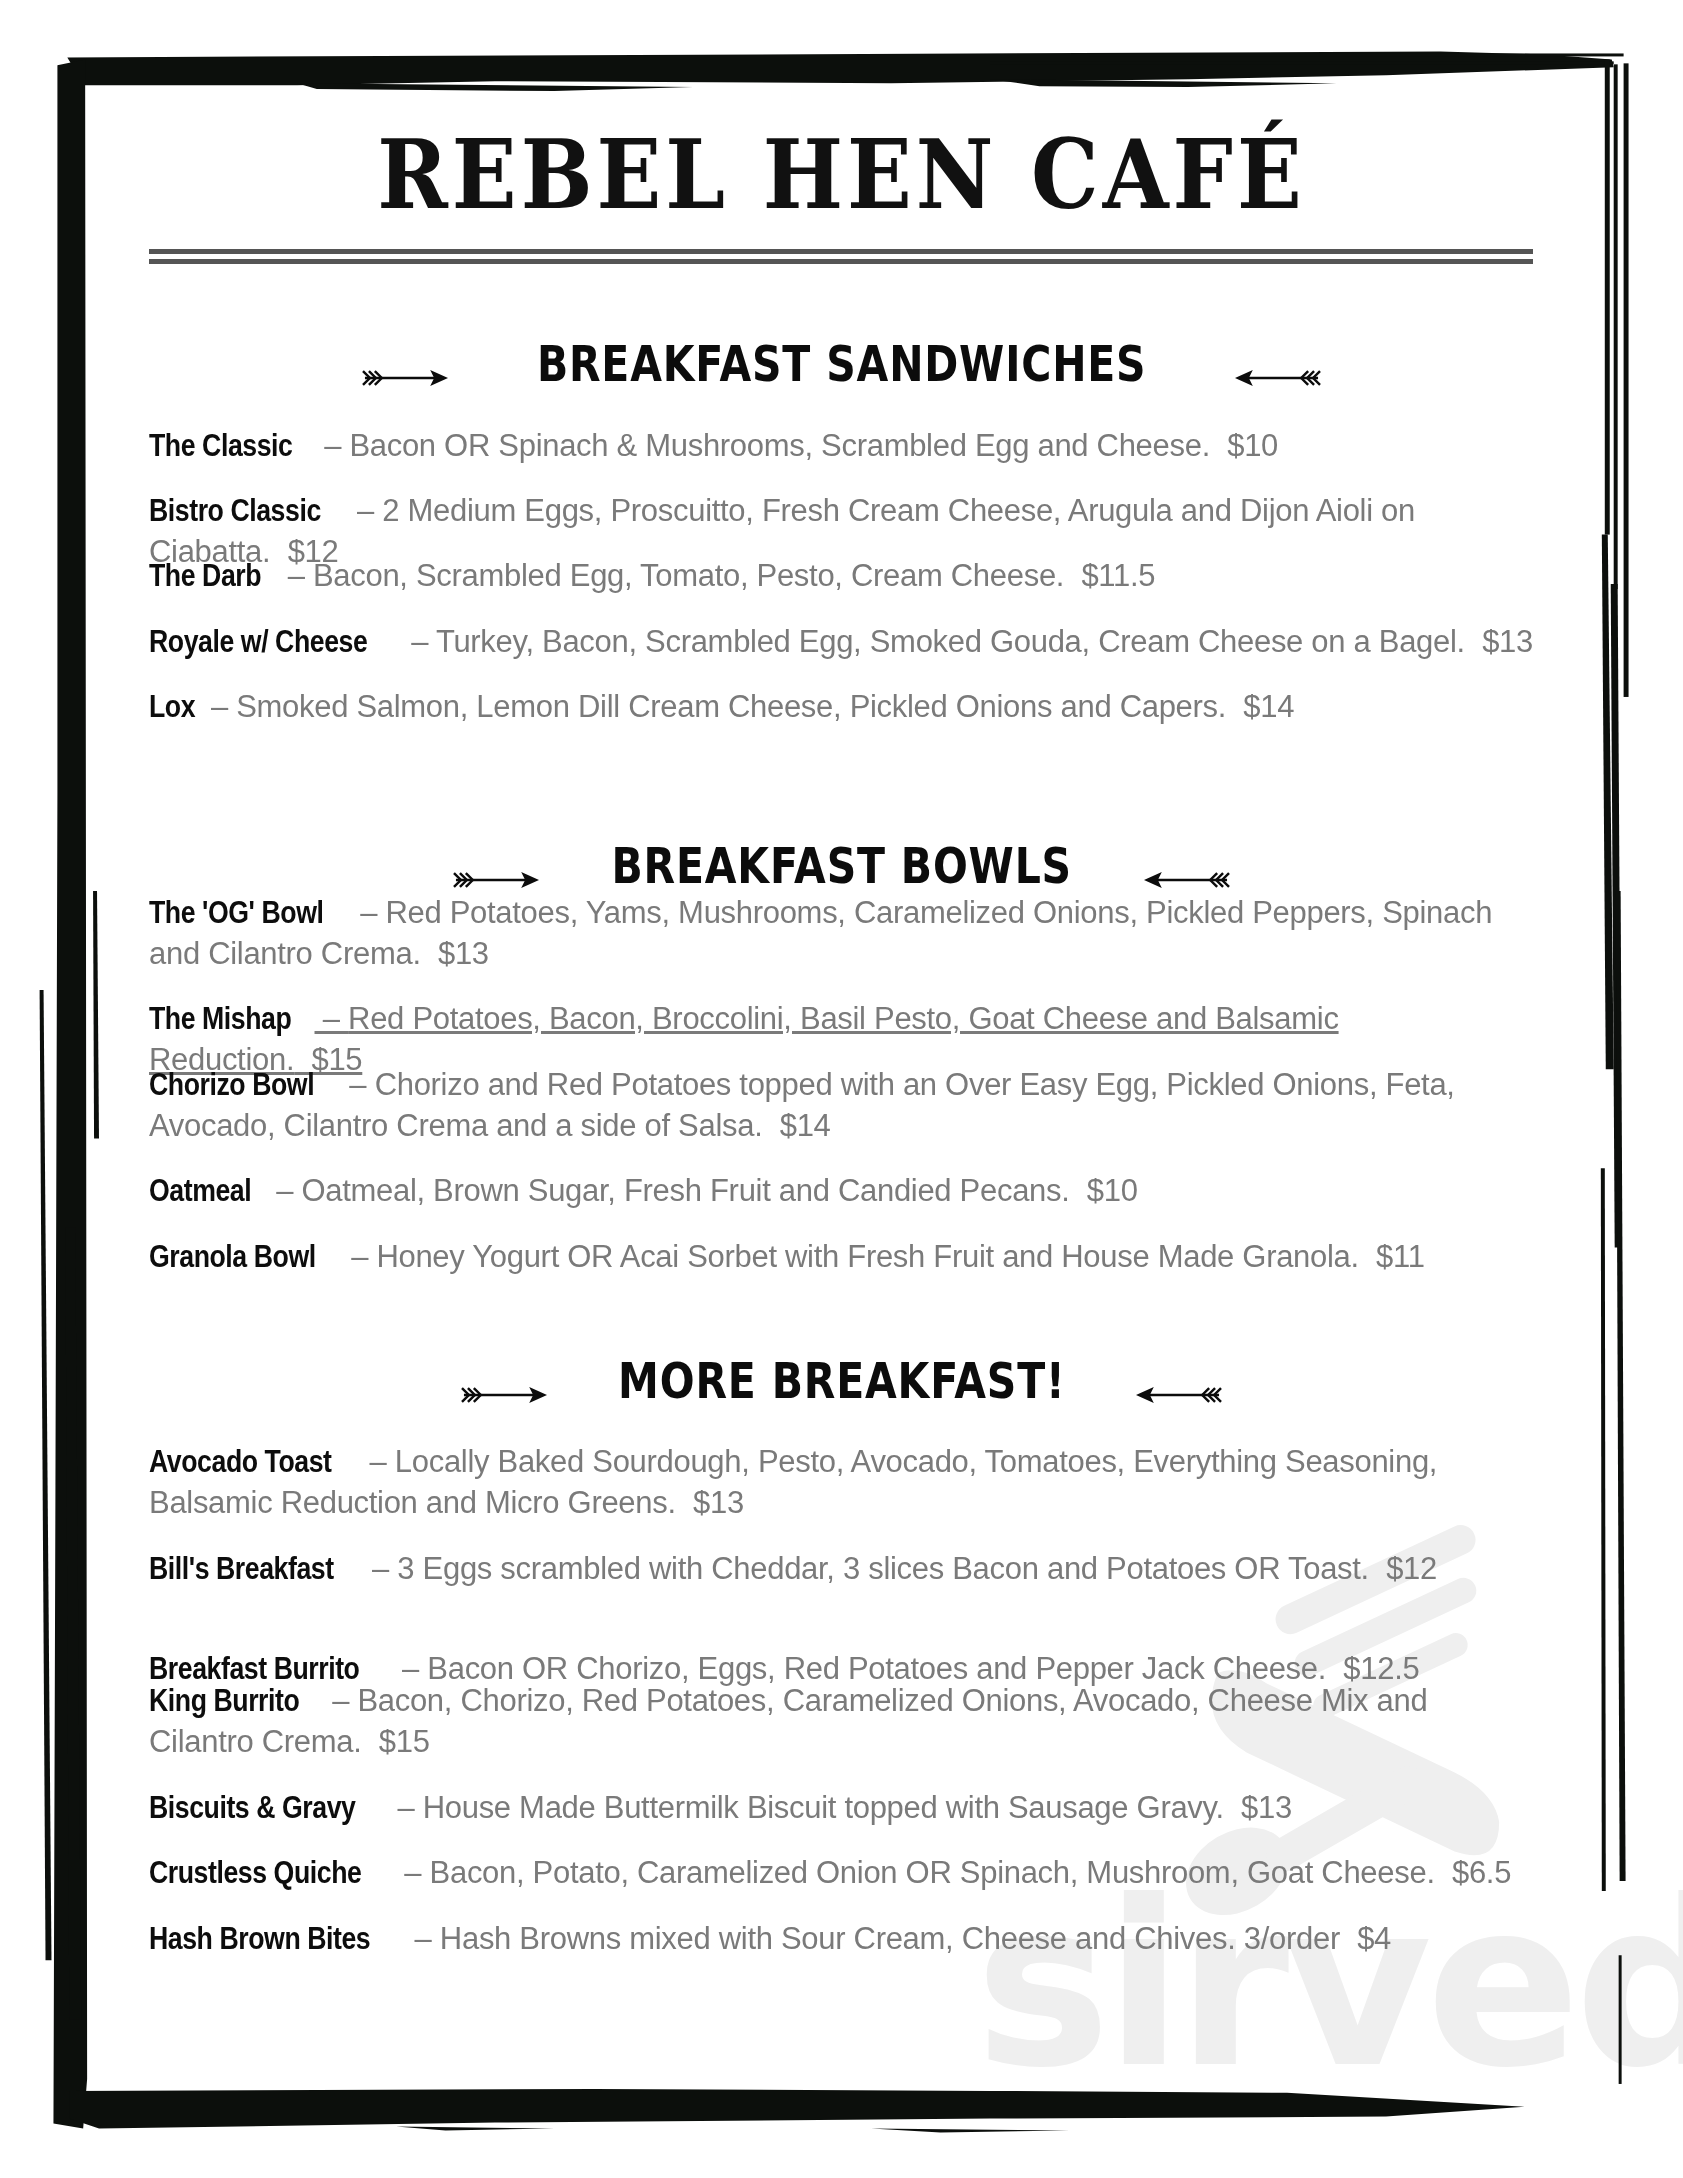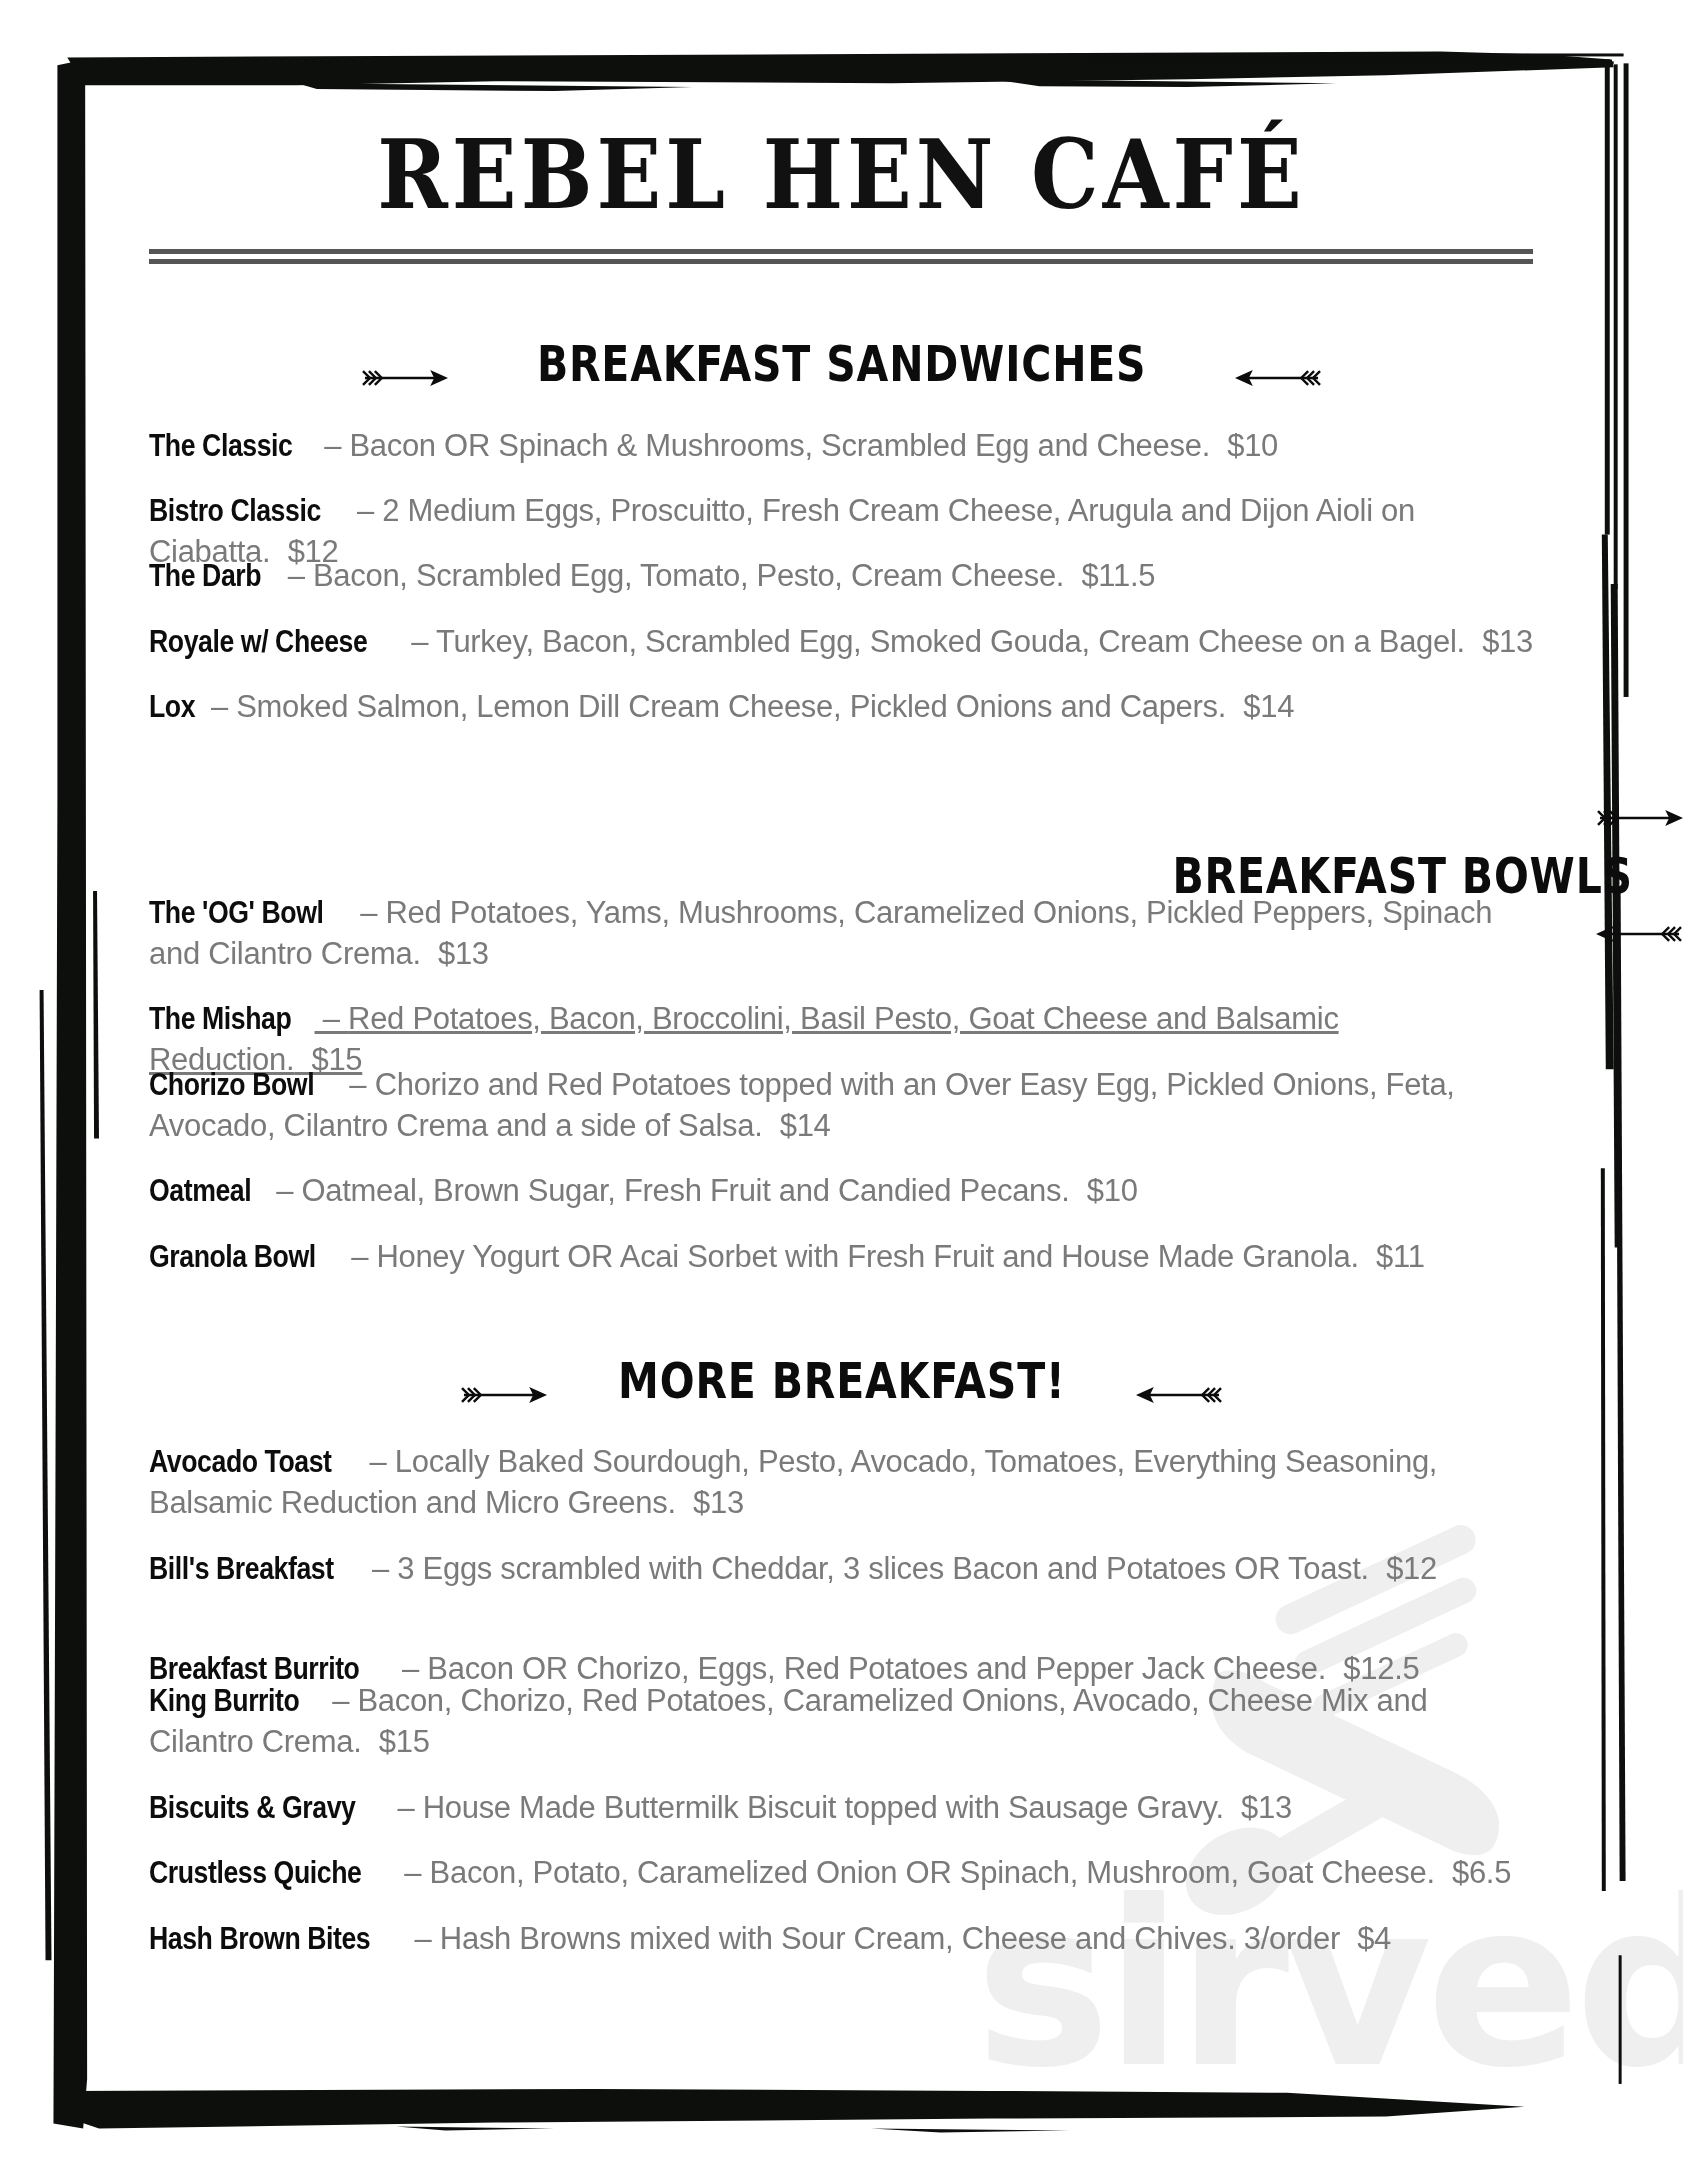--- a/index.html
+++ b/index.html
@@ -114,21 +114,21 @@
 <div class="item" style="top:555px;">
   <span class="name narrow">The Darb</span><span class="desc"> – </span><span class="desc">Bacon, Scrambled Egg, Tomato, Pesto, Cream Cheese.</span>&nbsp;&nbsp;<span class="desc">$11.5</span>
 </div>
 <div class="item" style="top:621px;">
   <span class="name narrow">Royale w/ Cheese</span><span class="desc"> – </span><span class="desc">Turkey, Bacon, Scrambled Egg, Smoked Gouda, Cream Cheese on a Bagel.</span>&nbsp;&nbsp;<span class="desc">$13</span>
 </div>
 <div class="item" style="top:686px;">
   <span class="name narrow">Lox</span><span class="desc"> – </span><span class="desc">Smoked Salmon, Lemon Dill Cream Cheese, Pickled Onions and Capers.</span>&nbsp;&nbsp;<span class="desc">$14</span>
 </div>
 
-<div class="section-head" style="top:807px;flex-direction:column;">
+<div class="section-head" style="top:841px;">
   <svg class="arrow" viewBox="0 0 88 22">
     <g stroke="#0c0c0c" stroke-width="2.5" fill="none">
         <line x1="4" y1="11" x2="78" y2="11"></line>
       <polyline points="2,4 9,11 2,18"></polyline>
         <polyline points="8,4 15,11 8,18"></polyline>
         <polyline points="14,4 21,11 14,18"></polyline>
       </g>
     <polygon points="88,11 70,3 74,11 70,19" fill="#0c0c0c"></polygon>
   </svg>
   <span class="label">BREAKFAST BOWLS</span>

